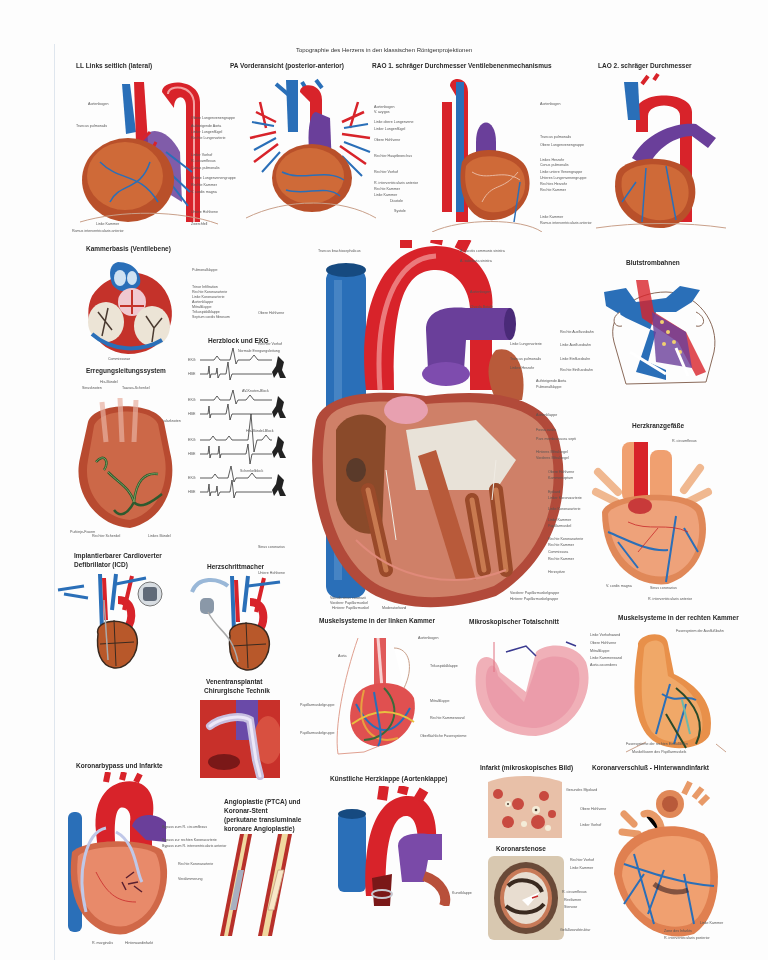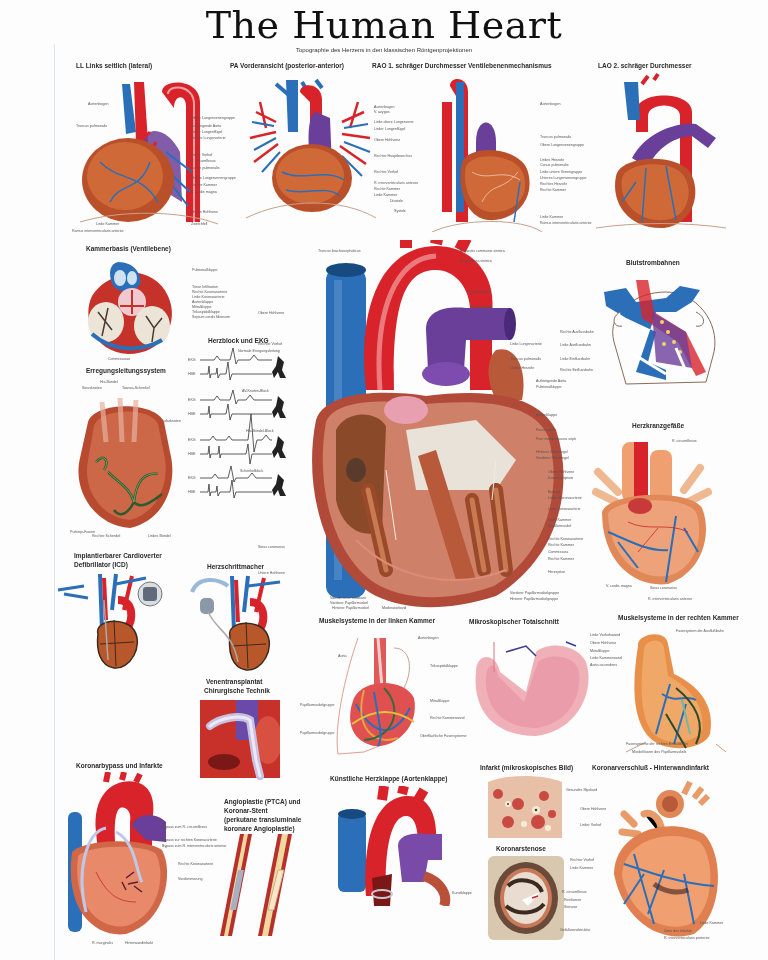--- a/index.html
+++ b/index.html
@@ -12,21 +12,20 @@
   .lbl{position:absolute;font-size:3.6px;color:#555;white-space:nowrap;}
   .fig{position:absolute;}
   svg{display:block;}
 </style>
 </head>
 <body>
 
 <div class="poster">
   <div class="edge-line"></div>
 
-  <div class="title">The Human Heart</div>
   <div class="subtitle">Topographie des Herzens in den klassischen Röntgenprojektionen</div>
 
   <div class="sec-title" style="left:76px;top:62px;">LL  Links seitlich (lateral)</div>
   <div class="fig" style="left:70px;top:72px;">
     <svg width="150" height="160" viewBox="0 0 150 160">
       <path d="M92 20 C92 6 130 6 130 30 L130 150 L116 150 L116 34 C116 22 104 22 104 36 Z" fill="#d8232a"></path>
       <path d="M98 22 C98 12 124 12 124 32 L124 150" stroke="#f4a0a0" stroke-width="2" fill="none"></path>
       <path d="M52 12 L60 12 L66 60 L56 62 Z" fill="#2a6fb8"></path>
       <path d="M64 10 L74 10 L78 70 L66 70 Z" fill="#d8232a"></path>
       <path d="M70 70 C80 50 100 60 110 80 L112 130 L96 120 Z" fill="#6a3f9a" opacity="0.85"></path>

